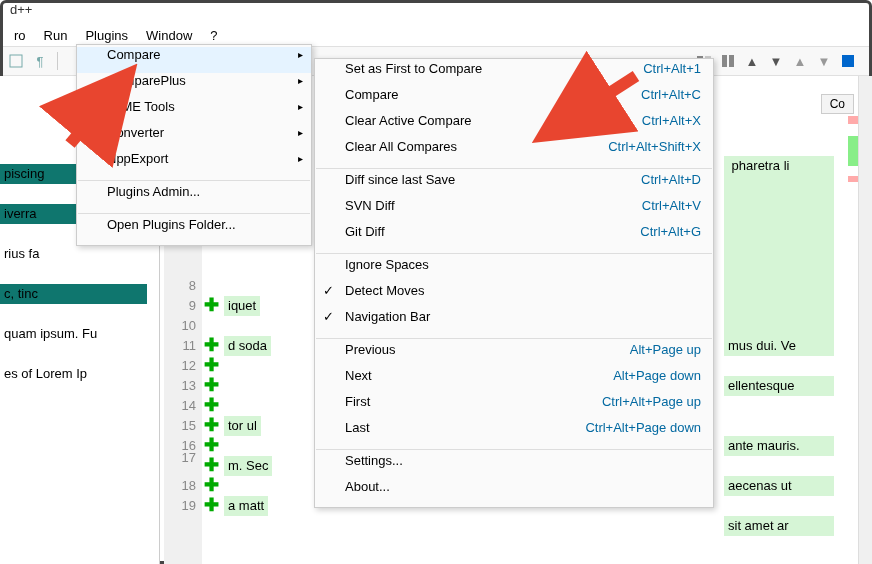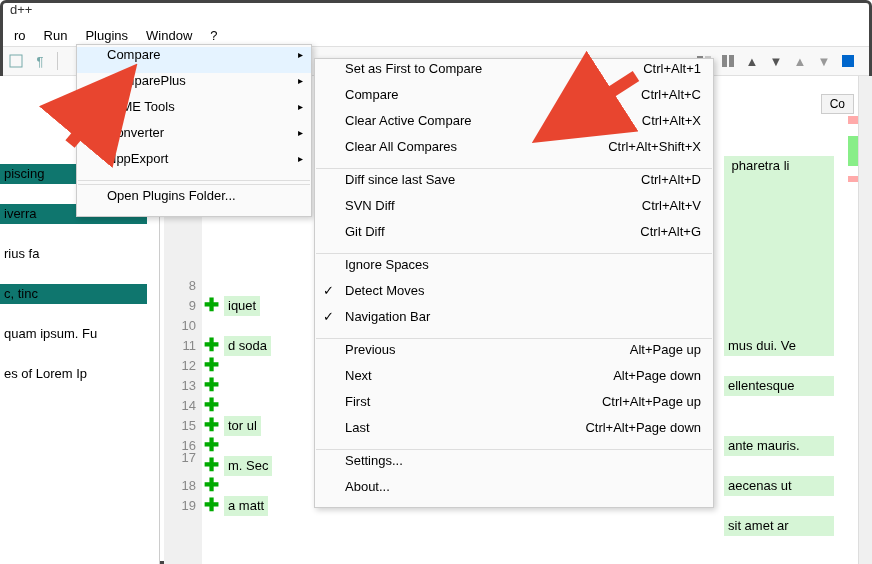--- a/index.html
+++ b/index.html
@@ -28,21 +28,21 @@
 .ovmap .ovg{position:absolute;left:0;width:100%;background:#8e8}
 .tab{display:inline-block;border:1px solid #ccc;padding:2px 8px;background:#f4f4f4;font-size:12px}
 .menu{position:absolute;background:#fafafa;border:1px solid #ccc;box-shadow:2px 2px 6px rgba(0,0,0,.2);padding:2px 0;z-index:10}
 .menu .row{display:flex;align-items:center;height:26px;padding:0 24px 12px 30px;position:relative;cursor:default}
 .menu .row.hover{background:#e5f3ff}
 .menu .row .lbl{flex:1}
 .menu .row .arr{position:absolute;right:8px;font-size:10px}
 .menu .row .chk{position:absolute;left:8px}
 .menu .divider{height:1px;background:#ddd;margin:3px 1px}
 .submenu .row{padding-right:12px}
-.submenu .row .sc{margin-left:40px;color:#000000;text-align:right;min-width:130px}
+.submenu .row .sc{margin-left:40px;color:#0369a1;text-align:right;min-width:130px}
 .arrow-ann{position:absolute;z-index:50}
 .arrow-ann svg{overflow:visible}
 .right-toolbar-extra{position:absolute;top:46px;right:14px;height:30px;display:flex;align-items:center;gap:4px}
 .right-toolbar-extra .tb{width:20px;height:20px;display:flex;align-items:center;justify-content:center;color:#555}
 </style>
 </head>
 <body>
 
 <div class="frame"></div>
 
@@ -155,20 +155,23 @@
     </div>
     <div class="row">
       <span class="lbl">Converter</span>
       <span class="arr">▸</span>
     </div>
     <div class="row">
       <span class="lbl">NppExport</span>
       <span class="arr">▸</span>
     </div>
     <div class="divider"></div>
+    <div class="row">
+      <span class="lbl">Plugins Admin...</span>
+    </div>
     <div class="divider"></div>
     <div class="row">
       <span class="lbl">Open Plugins Folder...</span>
     </div>
   </div>
 
 <div class="menu submenu" id="compare-submenu" style="top:58px;left:314px;width:400px">
     <div class="row">
       <span class="lbl">Set as First to Compare</span>
       <span class="sc">Ctrl+Alt+1</span>

